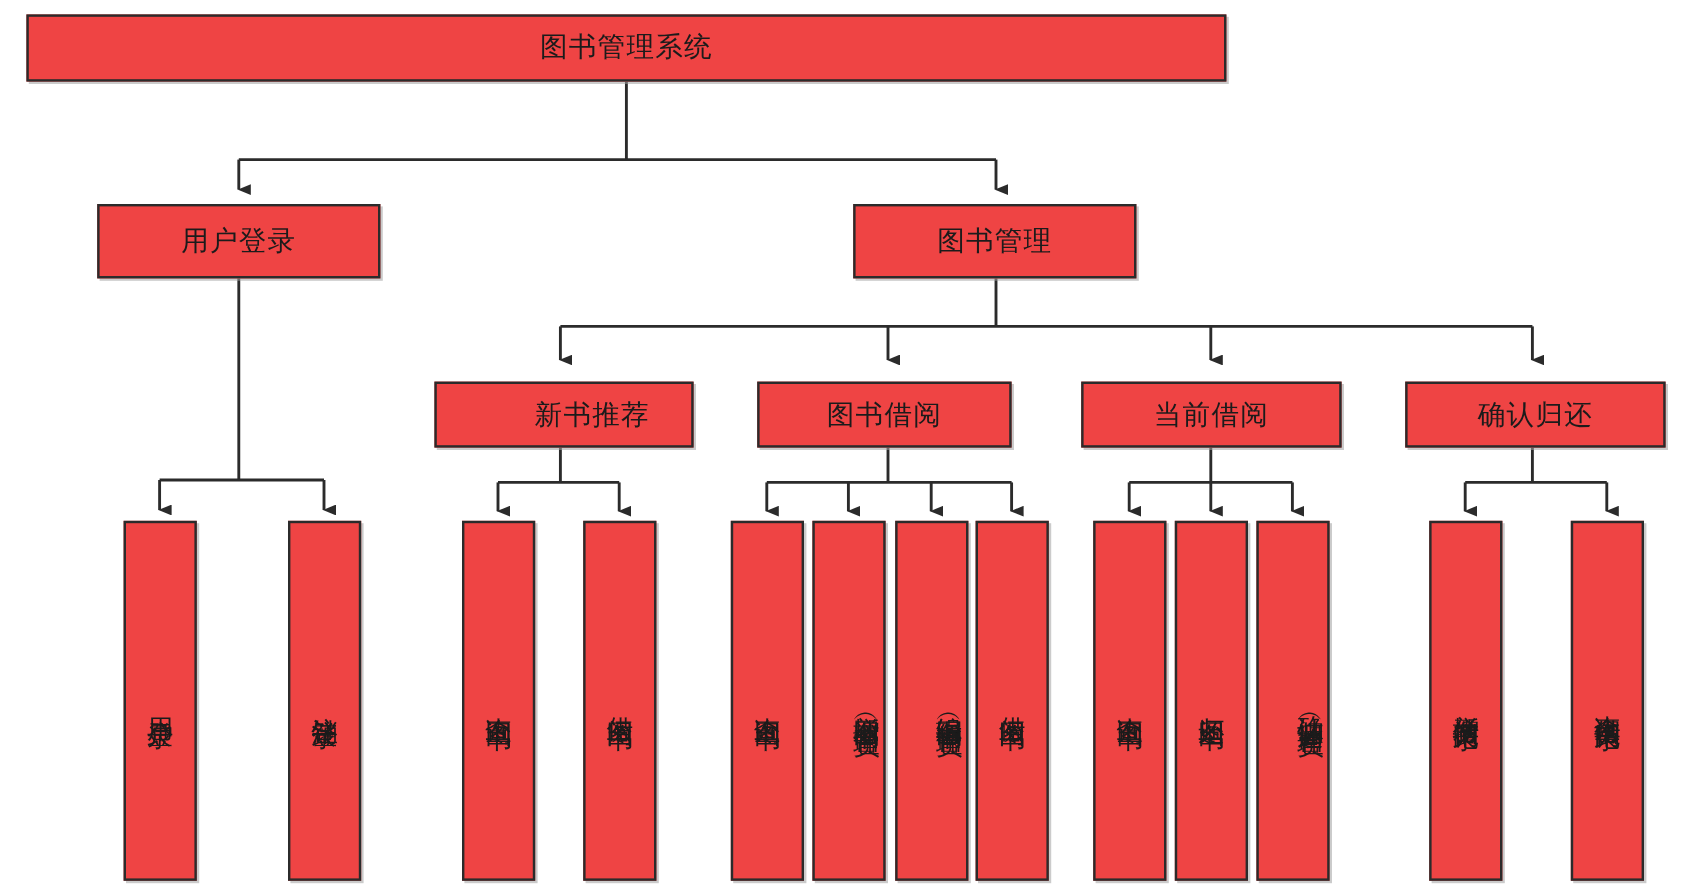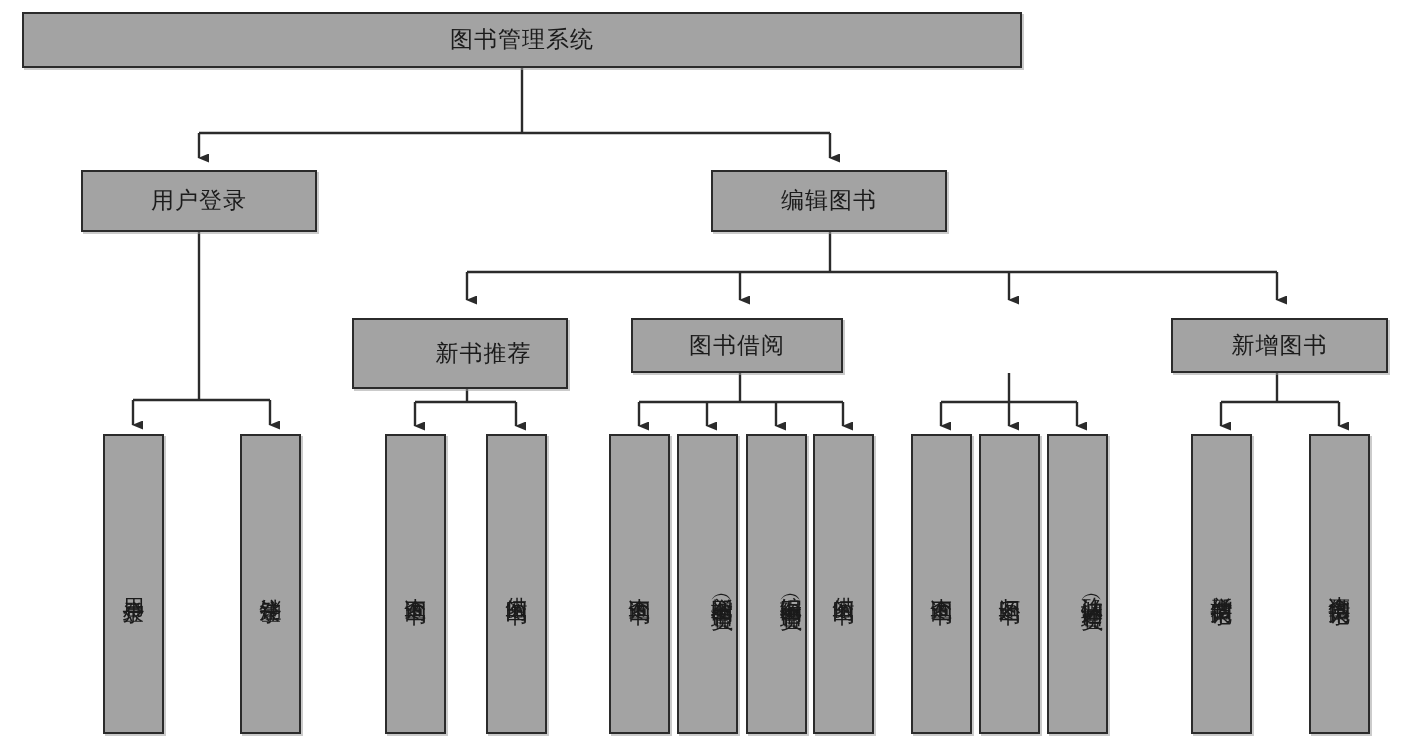--- a/index.html
+++ b/index.html
@@ -20,21 +20,21 @@
   svg.diagram-canvas {
     position: absolute;
     left: 0;
     top: 0;
     width: 1405px;
     height: 747px;
   }
   .node-box {
     position: absolute;
     box-sizing: border-box;
-    background: #a3a3a3;
+    background: #ef4444;
     border: 2.5px solid #2b2b2b;
     box-shadow: 2px 2px 0 rgba(160,160,160,0.55);
   }
   .node-label-h {
     width: 100%;
     height: 100%;
     display: flex;
     align-items: center;
     justify-content: center;
     font-size: 23px;
@@ -145,34 +145,37 @@
 
   <div class="node-box" style="left:22px; top:12px; width:1000px; height:56px;">
     <div class="node-label-h">图书管理系统</div>
   </div>
 
   <div class="node-box" style="left:81px; top:170px; width:236px; height:62px;">
     <div class="node-label-h">用户登录</div>
   </div>
 
   <div class="node-box" style="left:711px; top:170px; width:236px; height:62px;">
-    <div class="node-label-h">编辑图书</div>
-  </div>
-
-  <div class="node-box" style="left:352px; top:318px; width:216px; height:71px;padding-left:47px;">
+    <div class="node-label-h">图书管理</div>
+  </div>
+
+  <div class="node-box" style="left:362px; top:318px; width:216px; height:55px;padding-left:47px;">
     <div class="node-label-h">新书推荐</div>
   </div>
 
   <div class="node-box" style="left:631px; top:318px; width:212px; height:55px;">
     <div class="node-label-h">图书借阅</div>
   </div>
 
+  <div class="node-box" style="left:901px; top:318px; width:217px; height:55px;">
+    <div class="node-label-h">当前借阅</div>
+  </div>
 
   <div class="node-box" style="left:1171px; top:318px; width:217px; height:55px;">
-    <div class="node-label-h">新增图书</div>
+    <div class="node-label-h">确认归还</div>
   </div>
 
   <div class="node-box" style="left:103px; top:434px; width:61px; height:300px;">
     <div class="node-label-v centered">用户登录</div>
   </div>
 
   <div class="node-box" style="left:240px; top:434px; width:61px; height:300px;">
     <div class="node-label-v centered">注销登录</div>
   </div>
 

